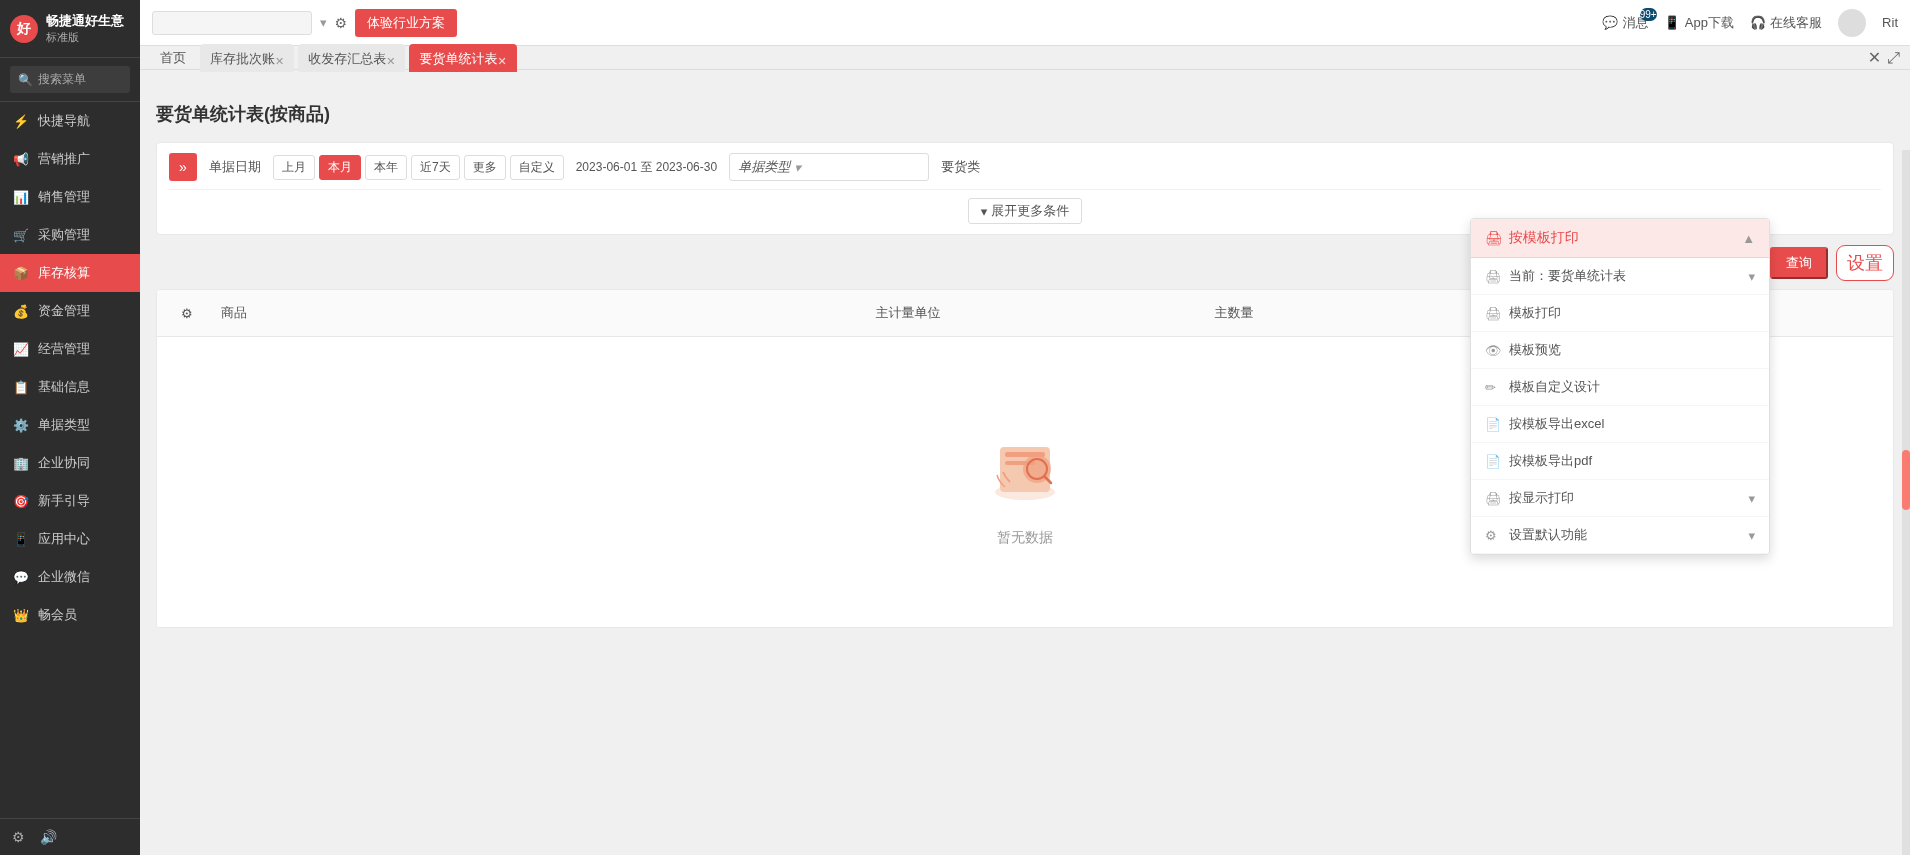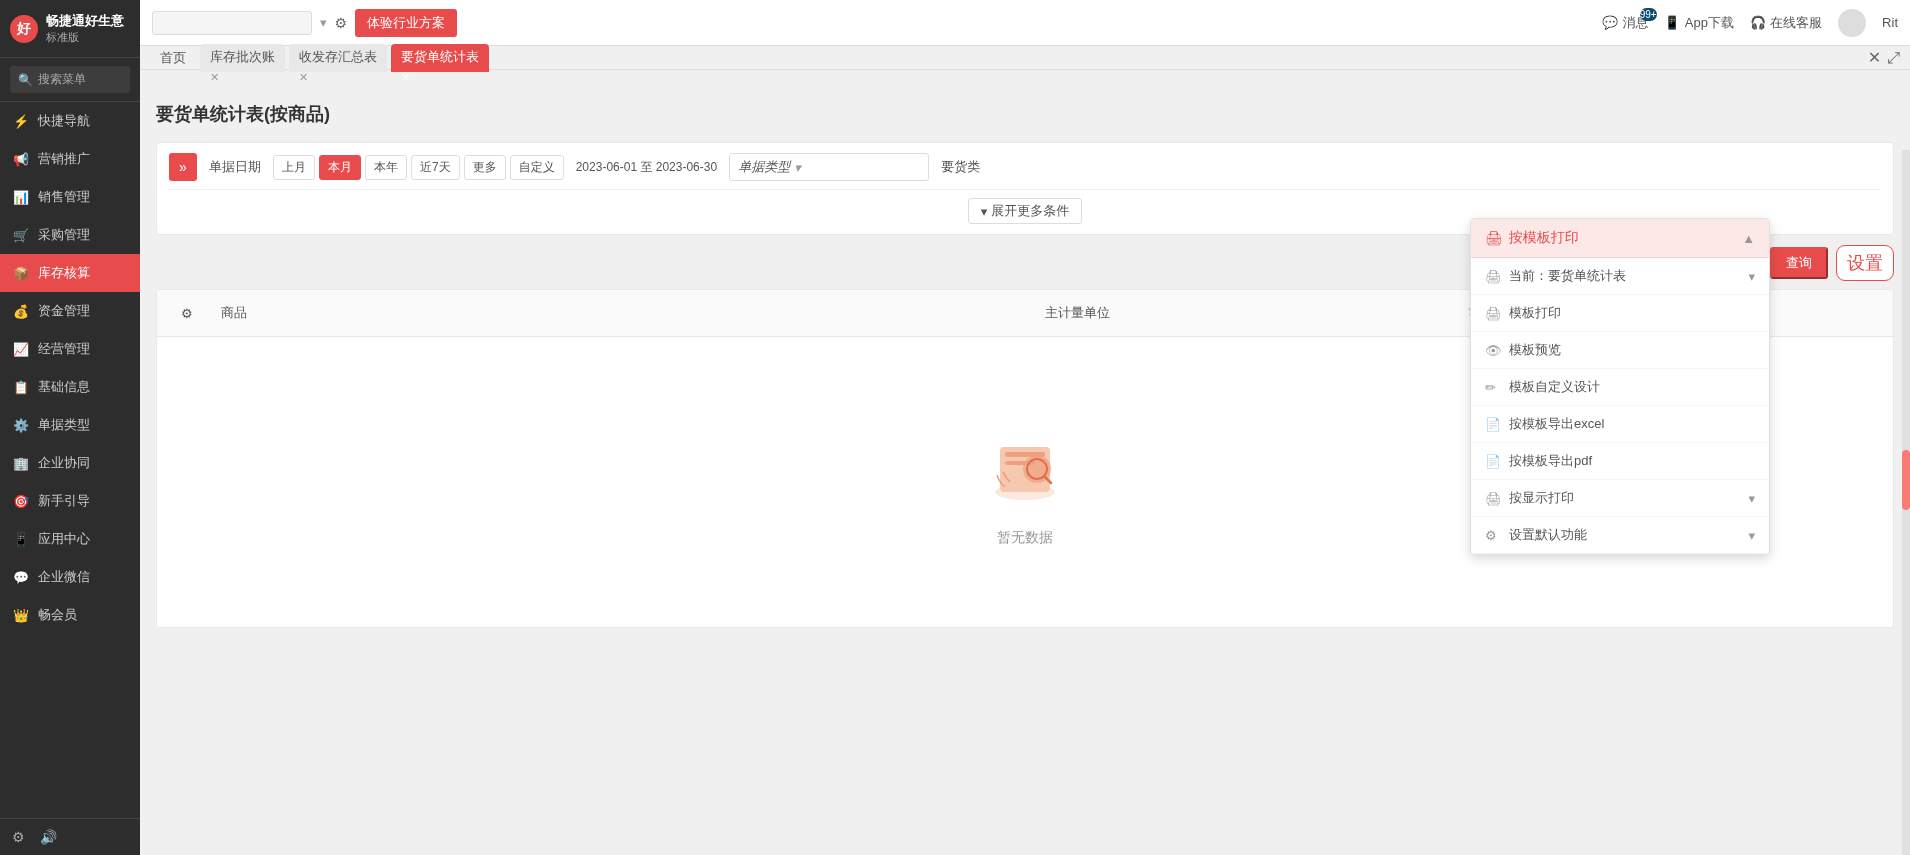--- a/index.html
+++ b/index.html
@@ -157,30 +157,28 @@
       background: #f0f0f0;
       display: flex;
       align-items: center;
       padding: 0 10px;
       height: 24px;
       border-bottom: 1px solid #ddd;
       gap: 4px;
     }
     .tab {
       display: flex;
-      align-items: flex-start;
+      align-items: flex-end;
       padding: 4px 10px;
       background: #e8e8e8;
       border-radius: 4px 4px 0 0;
       font-size: 13px;
       color: #555;
       cursor: pointer;
-      gap: 5px;
       height: 28px;
-      flex-direction: column;
     }
     .tab.active-red { background: #e84b4b; color: white; }
     .tab-close { font-size: 11px; color: #999; cursor: pointer; }
     .tab.active-red .tab-close { color: rgba(255,255,255,0.8); }
     .tab-home { color: #555; font-size: 13px; padding: 4px 10px; cursor: pointer; }
     .tabbar-spacer { flex: 1; }
     .tabbar-window-btns { display: flex; gap: 6px; align-items: center; }
     .tabbar-win-btn { font-size: 16px; color: #666; cursor: pointer; }
 
     
@@ -588,20 +586,21 @@
       <span class="action-dots">···</span>
       <button class="action-btn-red">查询</button>
       <button class="action-btn-outline">设置</button>
     </div>
 
     <div class="data-table">
       <div class="table-header">
         <div class="th w-icon">⚙</div>
         <div class="th w-product">商品</div>
         <div class="th w-unit">主计量单位</div>
+        <div class="th w-qty">主数量</div>
         <div class="th w-amount">零售金额</div>
       </div>
       <div class="empty-state">
 
         <svg class="empty-icon" viewBox="0 0 100 100">
           <ellipse cx="50" cy="75" rx="30" ry="8" fill="#f5c9b0" opacity="0.4"></ellipse>
           <rect x="25" y="30" width="50" height="45" rx="4" fill="#f5c9b0"></rect>
           <rect x="30" y="35" width="40" height="5" rx="2" fill="#f0a080"></rect>
           <rect x="30" y="44" width="30" height="4" rx="2" fill="#f0a080"></rect>
           <circle cx="62" cy="52" r="14" fill="#f0a080" opacity="0.7"></circle>

